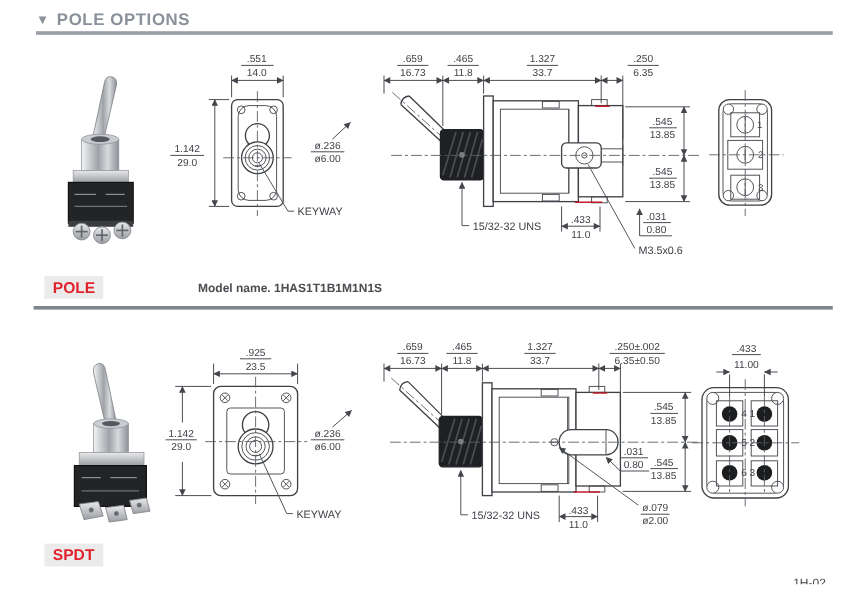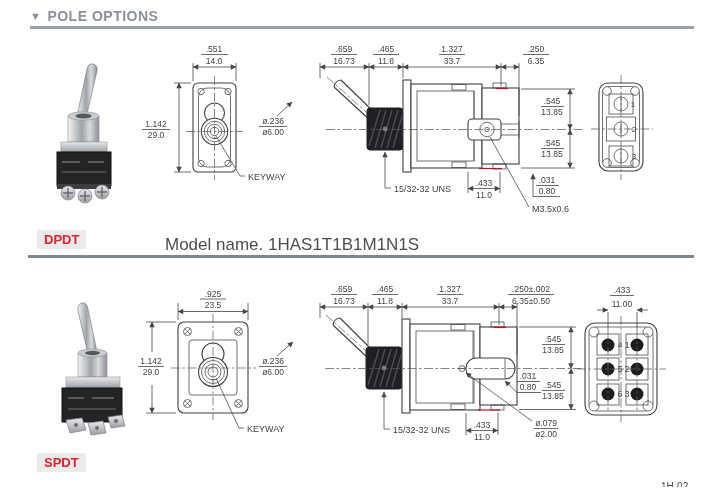--- a/index.html
+++ b/index.html
@@ -5,21 +5,21 @@
   html,body{margin:0;padding:0;background:#ffffff;}
   #page{position:relative;width:704px;height:487px;background:#fff;overflow:hidden;
         font-family:"Liberation Sans", sans-serif;padding-left:20px;}
   .hdr{position:absolute;left:30px;top:8px;font-size:14px;font-weight:bold;
        letter-spacing:.5px;color:#8a919a;}
   .hdr .arr{font-size:11px;margin-right:6px;position:relative;top:-1px;}
   .hdr-line{position:absolute;left:30px;top:26px;width:664px;height:3px;background:#9aa0a8;}
   .divider{position:absolute;left:28px;top:255px;width:666px;height:3px;background:#7e858c;}
   .type-label{position:absolute;left:37px;font-size:13px;font-weight:bold;color:#e2232d;
               background:#ebebeb;padding:2px 7px;}
-  .model{position:absolute;left:165px;font-size:17px;color:#4a4d52;}
+  .model{position:absolute;left:165px;font-size:10px;color:#4a4d52;font-weight:bold;}
   .footer-line{position:absolute;left:28px;top:487px;width:633px;height:2px;background:#6d7277;}
   .page-num{position:absolute;left:661px;top:481px;font-size:10px;color:#43464b;}
   .clip-text{position:absolute;left:525px;top:490px;width:170px;height:5px;overflow:hidden;
              font-size:10px;font-weight:bold;color:#55585c;}
   svg{position:absolute;overflow:visible;}
   svg text{font-family:"Liberation Sans", sans-serif;font-size:8.5px;fill:#3f4247;
            text-anchor:middle;}
   svg text.lbl{font-size:9px;text-anchor:start;}
   .ln{stroke:#3d4045;stroke-width:1.1;fill:none;}
   .lnf{stroke:#3d4045;stroke-width:1.1;fill:#ffffff;}
@@ -246,21 +246,21 @@
           <line x1="621" y1="149.5" x2="621" y2="162.5"></line>
       </g>
       <text x="633" y="107" style="font-size:8px">1</text>
       <text x="634" y="132" style="font-size:8px">2</text>
       <text x="634" y="159" style="font-size:8px">3</text>
       <line class="cl" x1="621" y1="75" x2="621" y2="180"></line>
       <line class="cl" x1="591" y1="129" x2="653" y2="129"></line>
     </g>
   </svg>
 
-  <div class="type-label" style="top:230px">DPDT</div>
+  <div class="type-label" style="top:230px">POLE</div>
   <div class="model" style="top:235px">Model name. 1HAS1T1B1M1N1S</div>
   <div class="divider"></div>
 
   <svg style="left:26px;top:296px" width="128" height="138" viewBox="0 0 128 138">
     <g>
       <path d="M62,58 L52,15 Q51,8 56,7 Q61,6 62,13 L71,56 Z" fill="url(#gm1)" stroke="#6f7277" stroke-width=".6"></path>
       <ellipse cx="66" cy="58" rx="7" ry="3" fill="#7a1518"></ellipse>
     </g>
     <g>
       <rect x="52" y="57" width="29" height="24" fill="url(#gm1)" stroke="#8c8f94" stroke-width=".6"></rect>

